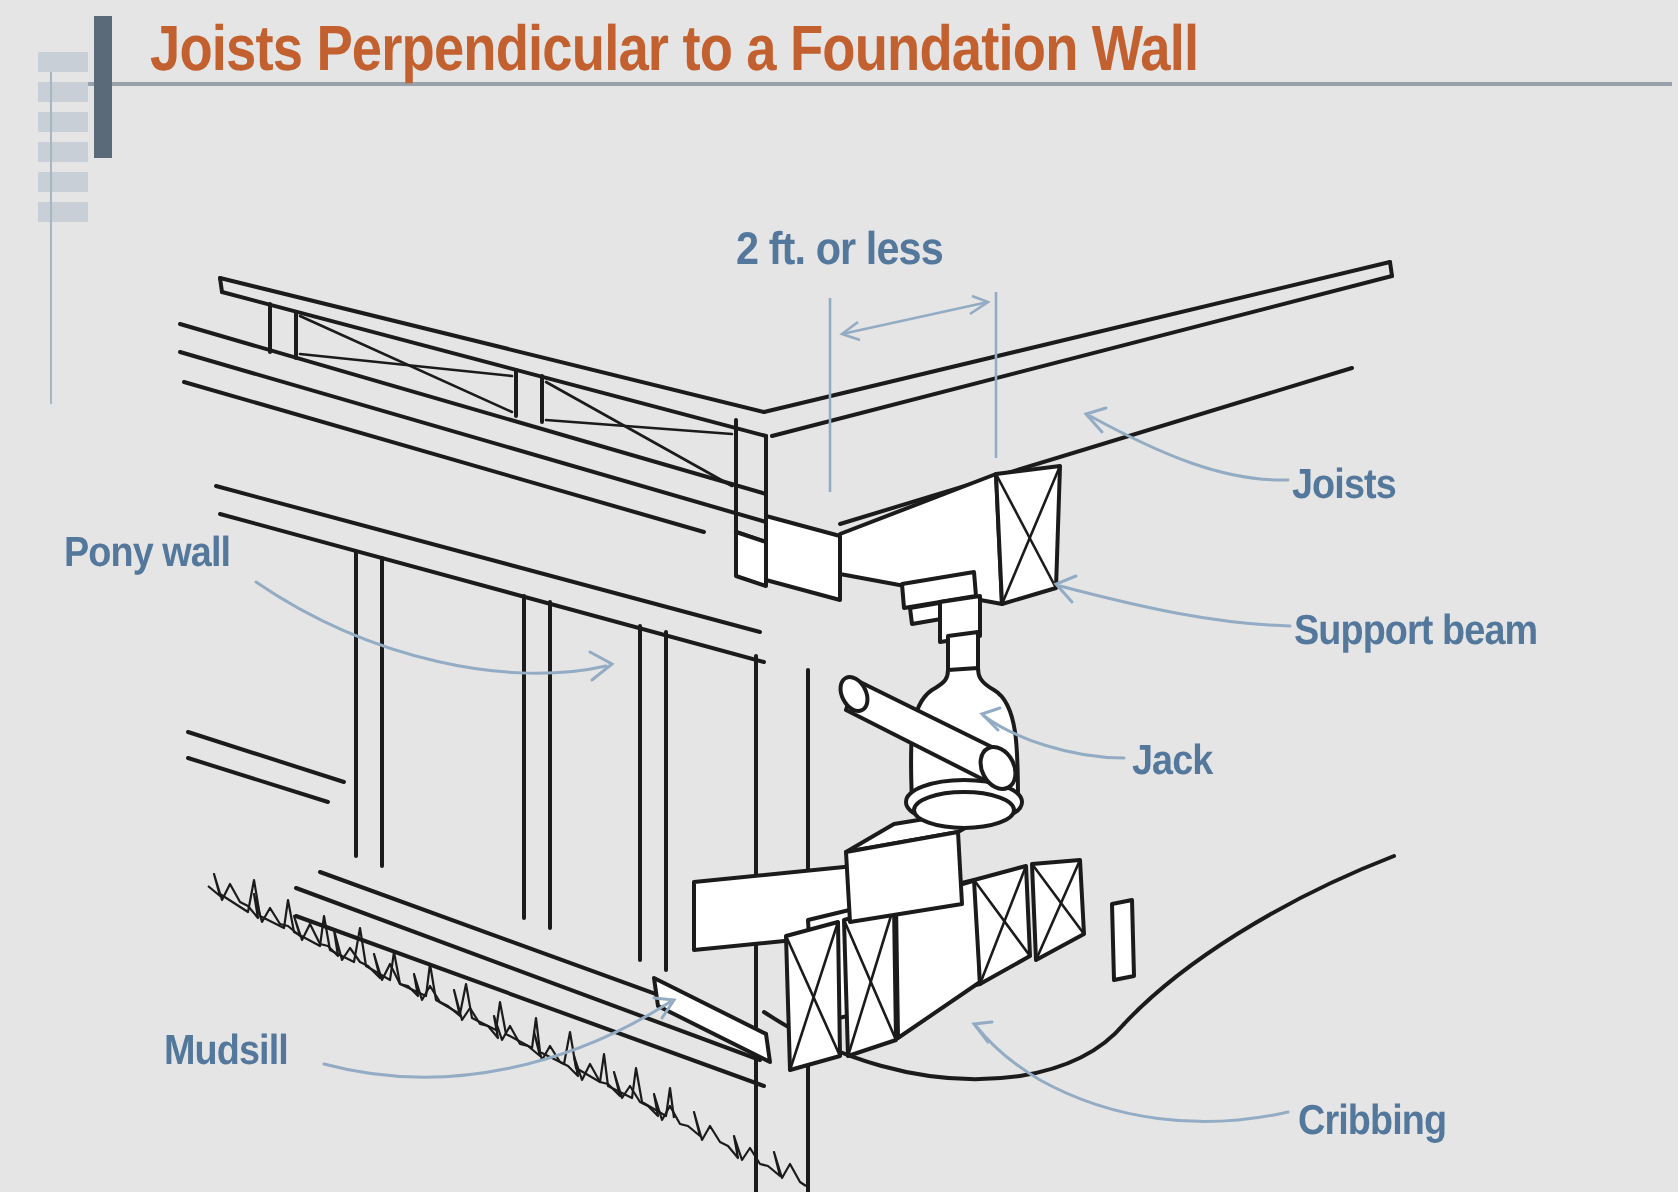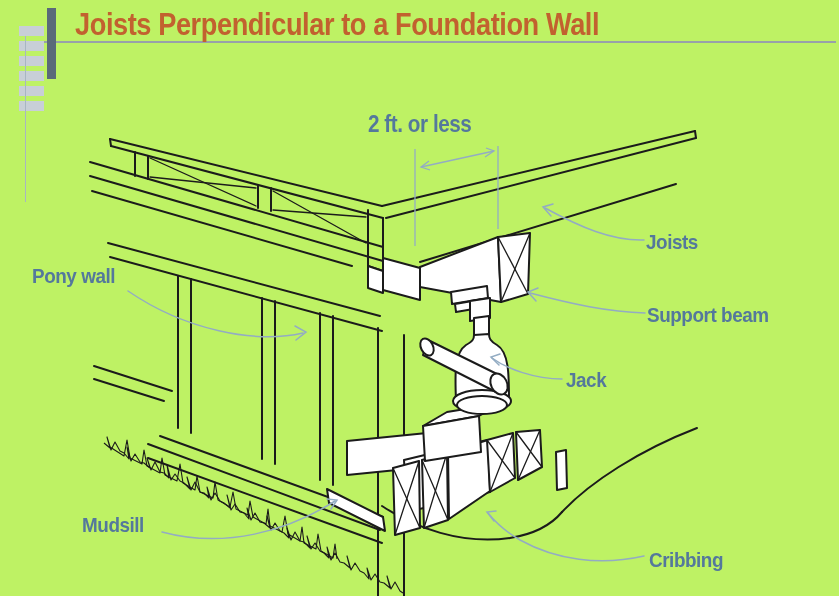--- a/index.html
+++ b/index.html
@@ -1,16 +1,16 @@
 <!DOCTYPE html>
 <html style="--title-color: #c2612f; --label-color: #54789c; --leader-color: #93acc3; --line-color: #1b1b1b; --bar-dark: #5a6a79; --bar-light: #c8cfd7; --underline-color: #98a1a9;"><head>
 <meta charset="utf-8">
 <style>
   html,body{margin:0;padding:0;background:#fff;}
-  .page{position:relative;width:839px;height:596px;background:#bef264;overflow:hidden;
+  .page{position:relative;width:839px;height:596px;background:#e5e5e5;overflow:hidden;
         font-family:"Liberation Sans",sans-serif;}
   .title{position:absolute;left:75px;top:6px;margin:0;font-size:32px;font-weight:bold;
          color:var(--title-color);letter-spacing:-0.5px;transform:scaleX(0.85);
          transform-origin:left top;white-space:nowrap;}
   .underline{position:absolute;left:36px;top:41px;width:800px;height:2px;
              background:var(--underline-color);}
   .bar-dark{position:absolute;left:47px;top:8px;width:9px;height:71px;background:var(--bar-dark);}
   .bar-light{position:absolute;left:19px;width:25px;height:10px;background:var(--bar-light);}
   .vline{position:absolute;left:25px;top:36px;width:1px;height:166px;background:#a8b6c2;}
   svg{position:absolute;left:0;top:0;}

